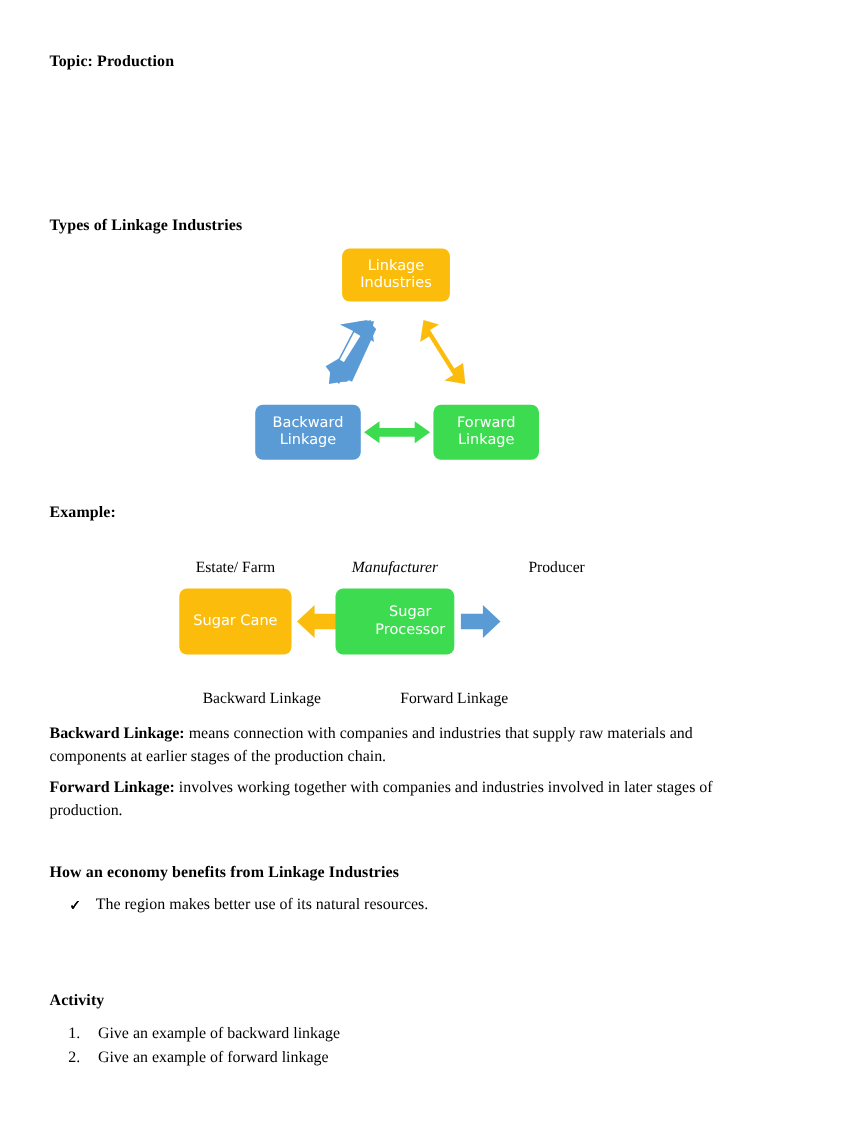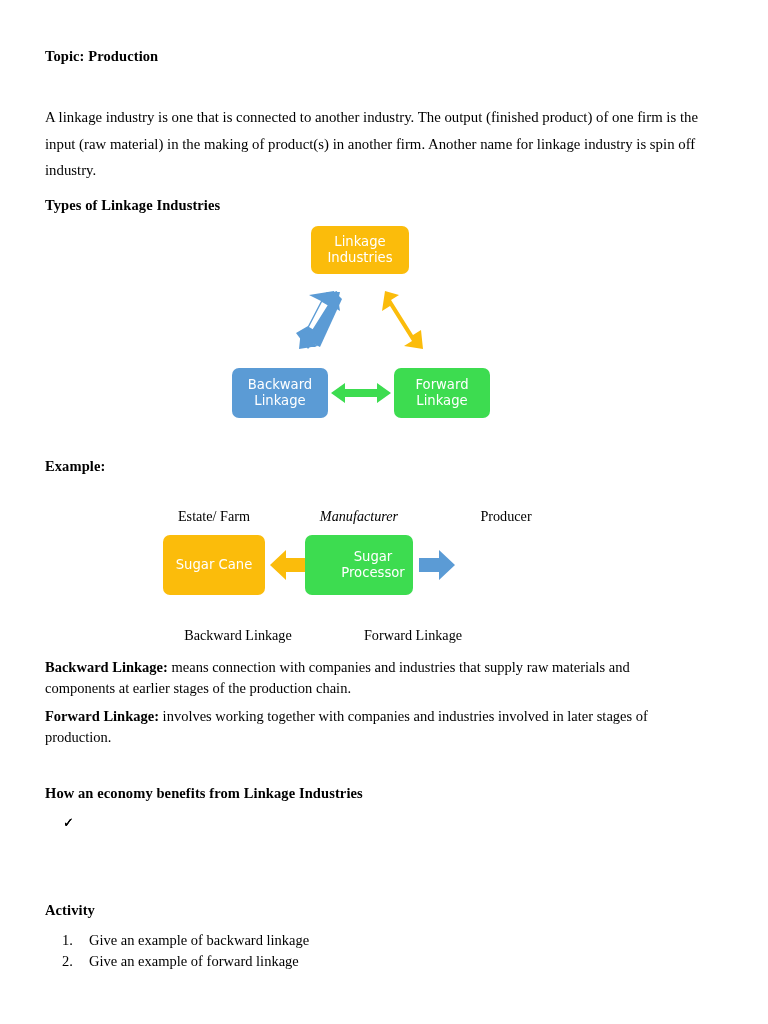--- a/index.html
+++ b/index.html
@@ -85,21 +85,20 @@
   .arrowsvg{position:absolute;overflow:visible;}
 </style>
 </head>
 <body>
 
 <div class="page">
 
   <div class="hd" style="left:45px;top:48px;">Topic: Production</div>
 
 
-  <div class="para" style="left:45px;top:104px;width:666px;">A linkage industry is one that is connected to another industry. The output (finished product) of one firm is the input (raw material) in the making of product(s) in another firm. Another name for linkage industry is spin off industry.</div>
 
   <div class="hd" style="left:45px;top:197px;">Types of Linkage Industries</div>
 
   <div class="diagram" style="left:0px;top:0px;width:768px;height:1024px;">
 
     <div class="nodebox" style="left:311px;top:226px;width:98px;height:48px;background:#FBBC0B;">
       <span>
         <span>Linkage</span><br>
         <span>Industries</span>
       </span>
@@ -188,20 +187,21 @@
 
   <ul class="checklist" style="left:60px;top:813px;width:655px;">
     <li>
       <span class="tick">✓</span>
     </li>
     <li>
       <span class="tick">✓</span>
     </li>
     <li>
       <span class="tick">✓</span>
+      <span>The region makes better use of its natural resources.</span>
     </li>
   </ul>
 
   <div class="hd" style="left:45px;top:902px;">Activity</div>
 
   <ol class="numlist" style="left:62px;top:930px;width:500px;">
     <li>
       <span class="num">1.</span>
       <span>Give an example of backward linkage</span>
     </li>

